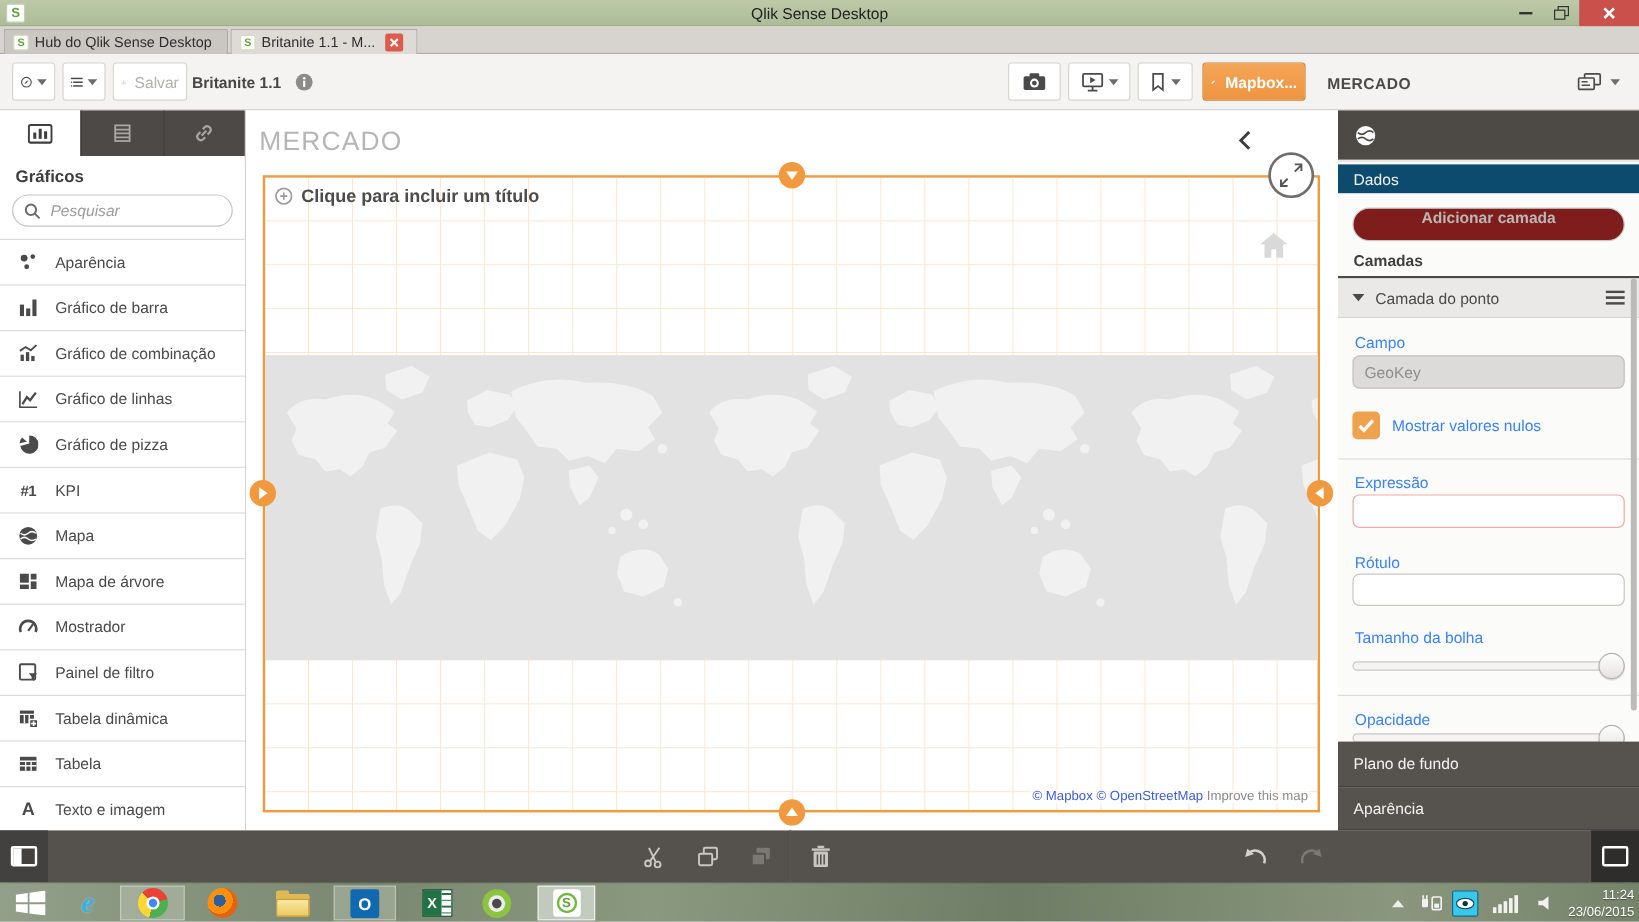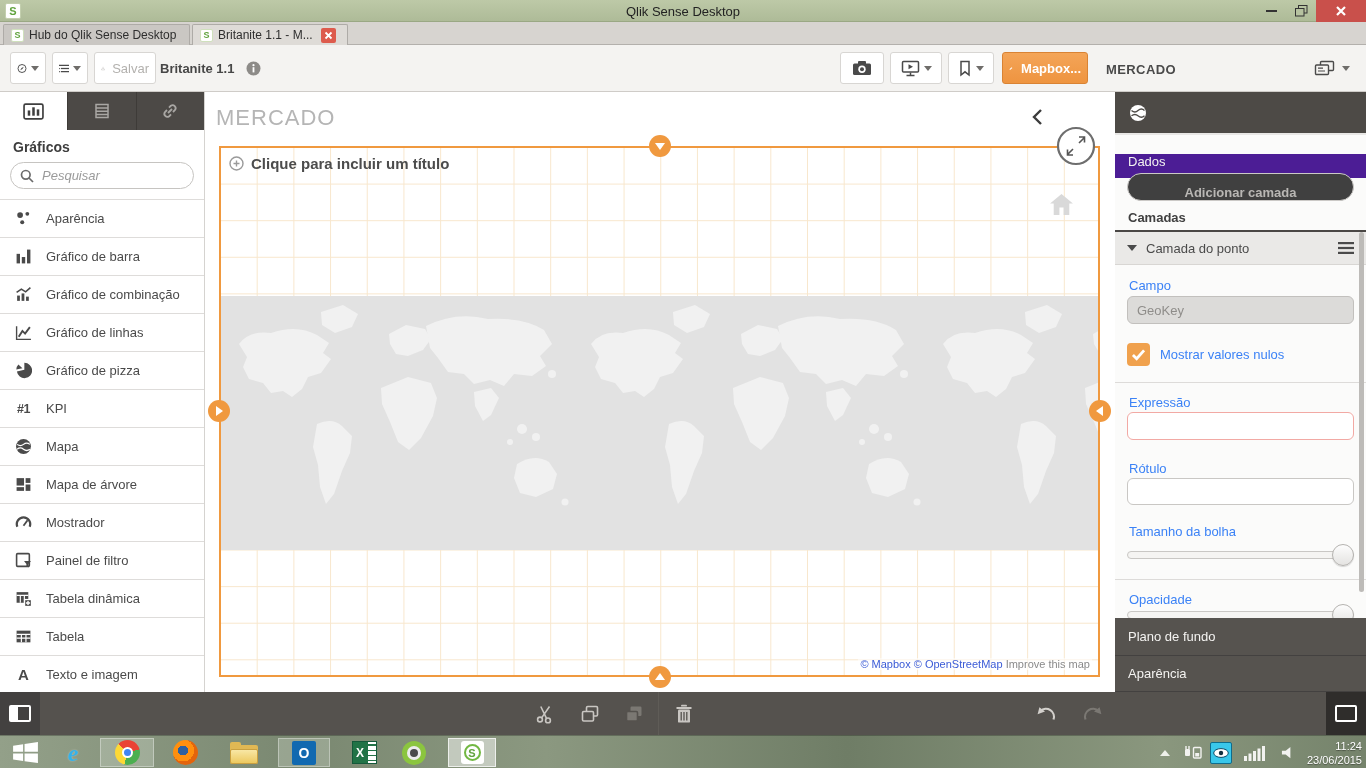--- a/index.html
+++ b/index.html
@@ -82,23 +82,23 @@
   .tri.u{border-bottom:7px solid #fff;margin-bottom:6px}
   .tri.r{border-left:7px solid #fff;margin-left:6px}
   .tri.l{border-right:7px solid #fff;margin-right:6px}
   #zoom-toggle{position:absolute;left:851px;top:34px}
 
   
   #rightpanel{position:absolute;left:1111px;top:92px;width:255px;height:600px;background:#fbfbfa;border-left:4px solid #fff}
   #rp{position:relative;width:251px;height:600px}
   .rp-dark{position:absolute;left:0;width:251px;background:#4d4a46;color:#f2f2f0}
   #rp-header{top:0;height:43px;border-bottom:2px solid #e8e7e5;display:flex;align-items:center;padding-left:13px}
-  #rp-dados{top:62px;height:24px;background:#4c1d95;display:flex;align-items:flex-start;padding-left:13px;font-size:13px}
+  #rp-dados{top:45px;height:24px;background:#0c4a6e;display:flex;align-items:center;padding-left:13px;font-size:13px}
   #add-layer-btn{position:absolute;left:12px;top:81px;width:227px;height:28px;border:1px solid #cbc9c6;border-radius:14px;
-                 background:#404040;color:#b9b7b4;font-weight:bold;font-size:13px;display:flex;align-items:flex-end;justify-content:center}
+                 background:#7f1d1d;color:#b9b7b4;font-weight:bold;font-size:13px;display:flex;align-items:flex-start;justify-content:center}
   #camadas-label{position:absolute;left:13px;top:118px;font-size:13px;font-weight:bold;color:#3f3f3f}
   #camadas-rule{position:absolute;left:0;top:138px;width:251px;height:2px;background:#4a4745}
   #layer-row{position:absolute;left:0;top:140px;width:251px;height:33px;background:#eae9e7;border-bottom:1px solid #d8d6d3;
              display:flex;align-items:center;padding:0 12px;gap:9px;font-size:13px;color:#4a4a4a}
   .tri-dn{width:0;height:0;border:5px solid transparent;border-top:6px solid #4a4a4a;margin-top:5px}
   #layer-row .spacer{flex:1}
   .rp-label{position:absolute;left:14px;font-size:13px;color:#3b82f6}
   .rp-input{position:absolute;left:12px;width:227px;height:28px;border:1px solid #c9c7c4;border-radius:6px;background:#fff;
             font-size:13px;color:#555;padding:0 9px;font-family:"Liberation Sans",sans-serif;outline:none}
   #geo-input{background:#dcdbd9;border-color:#c2c0bd;color:#8f8d8a}

